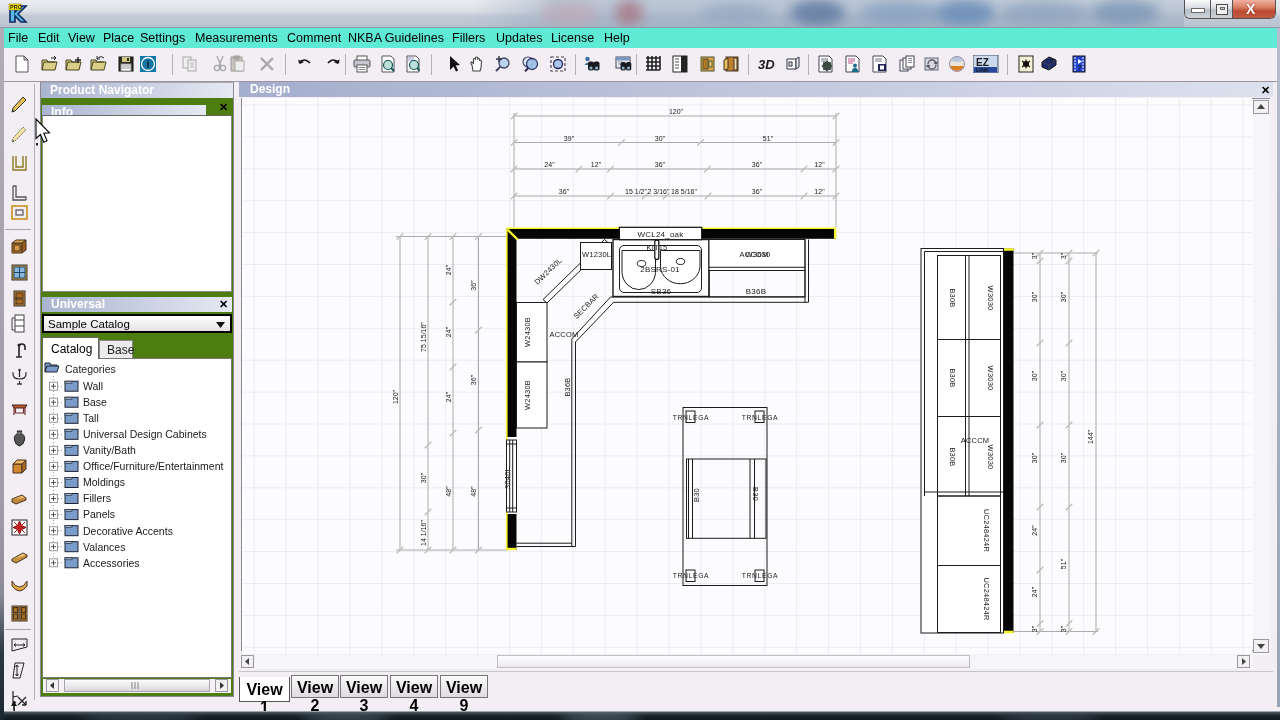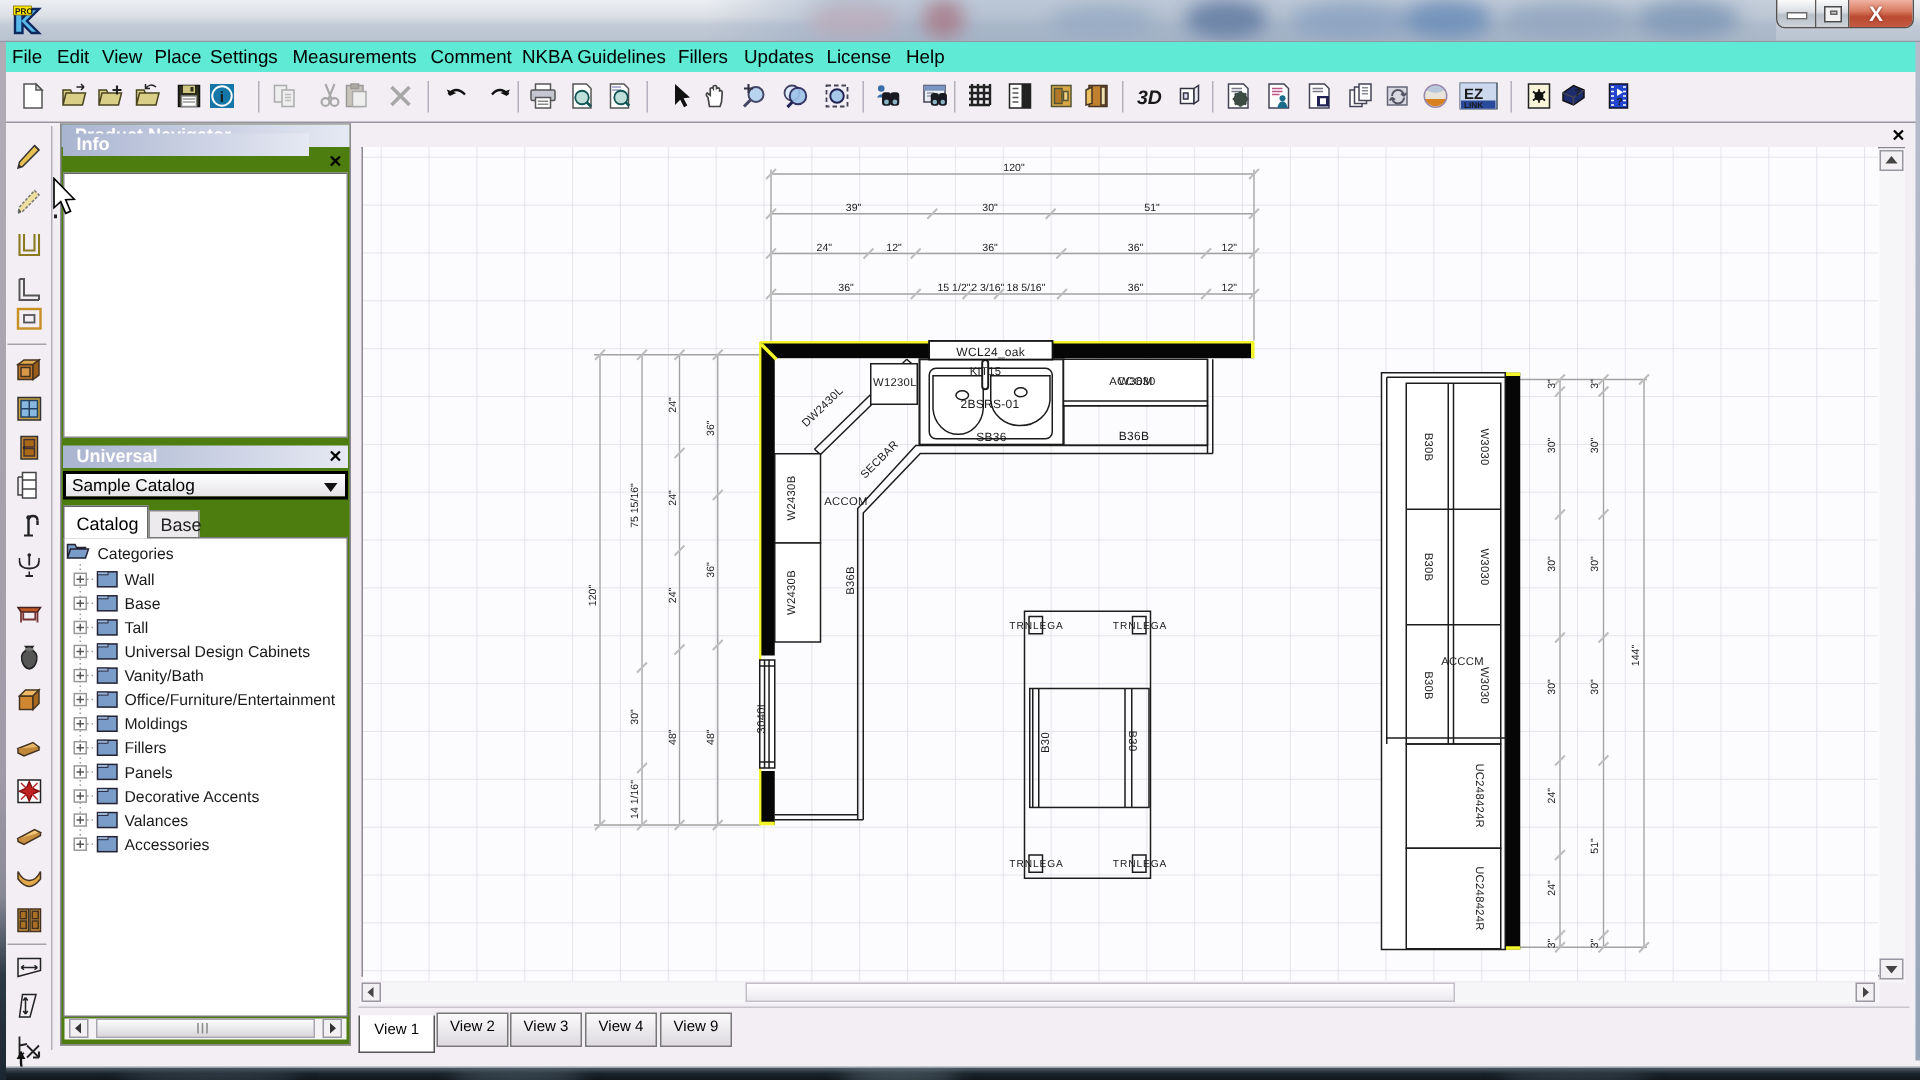--- a/index.html
+++ b/index.html
@@ -32,21 +32,21 @@
 .phead{position:absolute;height:15px;background:linear-gradient(90deg,#a9b4d0,#e6e9f3);
  color:#fff;font-weight:bold;font-size:12px;line-height:15px;padding-left:9px;}
 .px{position:absolute;color:#000;font-weight:bold;font-size:11px;}
 
 #design{left:239px;top:82px;width:1034px;height:590px;background:#f2eef4;}
 #dhead{left:0;top:0;width:1034px;height:15px;background:linear-gradient(90deg,#a4aecd,#dde1ee);
  color:#fff;font-weight:bold;font-size:12px;line-height:15px;padding-left:11px;}
 #canvasbox{left:2px;top:16px;width:1029px;height:553px;border:1px solid #8a8692;border-right:none;background:#fcfbfd;}
 .sbtn{position:absolute;background:#f2f0f3;border:1px solid #9b97a1;color:#444;
  font-size:8px;text-align:center;}
-.vtab{position:absolute;font-size:10px;color:#000;text-align:center;}
+.vtab{position:absolute;font-size:16px;color:#000;text-align:center;font-weight:bold;}
 
 text{font-family:"Liberation Sans",sans-serif;fill:#1a1a1a;}
 .dim{font-size:7px;}
 .lab{font-size:7.5px;letter-spacing:.2px;}
 .lab8{font-size:8px;letter-spacing:.2px;}
 </style>
 </head>
 <body>
 <div id="stage">
 
@@ -476,21 +476,21 @@
         <path d="M4 2 l-3 5 h6 z" fill="#111"></path>
       </svg>
 </div>
 
 <div class="abs" style="left:34px;top:84px;width:1px;height:616px;background:#b4b0ba"></div>
 
 <div class="abs" id="sidebar">
 
 <div class="phead" style="left:0;top:0;width:192px">Product Navigator</div>
 
-<div class="phead" style="left:1px;top:6px;width:164px">Info</div>
+<div class="phead" style="left:1px;top:22px;width:164px">Info</div>
 <span class="px" style="left:178px;top:18px">✕</span>
 
 <div class="abs" style="left:1px;top:32px;width:190px;height:177px;background:#fff;border:1px solid #888;border-top:1px solid #666"></div>
 
 <div class="phead" style="left:1px;top:214px;width:190px">Universal</div>
 <span class="px" style="left:178px;top:215px">✕</span>
 
 <div class="abs" style="left:1px;top:231px;width:190px;height:19px;background:linear-gradient(#fff,#e4e2e6);border:2px solid #000;font-size:11.5px;color:#000;padding:2px 0 0 4px">Sample Catalog
 <svg class="abs" style="right:4px;top:6px" width="10" height="7">
           <path d="M0 0 h9 l-4.5 6 z" fill="#111"></path>
@@ -633,20 +633,21 @@
           <path d="M1 0 v7 M4 0 v7 M7 0 v7" stroke="#888"></path>
         </svg>
 <div class="sbtn" style="left:172px;top:0;width:13px;height:13px"><svg width="11" height="11">
             <path d="M4 2 L8 5.5 L4 9 Z" fill="#333"></path>
           </svg></div>
 </div>
 </div>
 
 <div class="abs" id="design">
 
+<div class="abs" id="dhead">Design</div>
 
 <span class="px" style="left:1022px;top:2px;color:#000">✕</span>
 
 <div class="abs" id="canvasbox"></div>
 
 <div class="abs" style="left:1014px;top:17px;width:17px;height:556px;background:#f6f5f8">
 <div class="sbtn" style="left:0;top:1px;width:16px;height:14px"><svg width="14" height="12">
             <path d="M7 3 L11 8 L3 8 Z" fill="#444"></path>
           </svg></div>
 <div class="sbtn" style="left:0;top:540px;width:16px;height:14px"><svg width="14" height="12">

